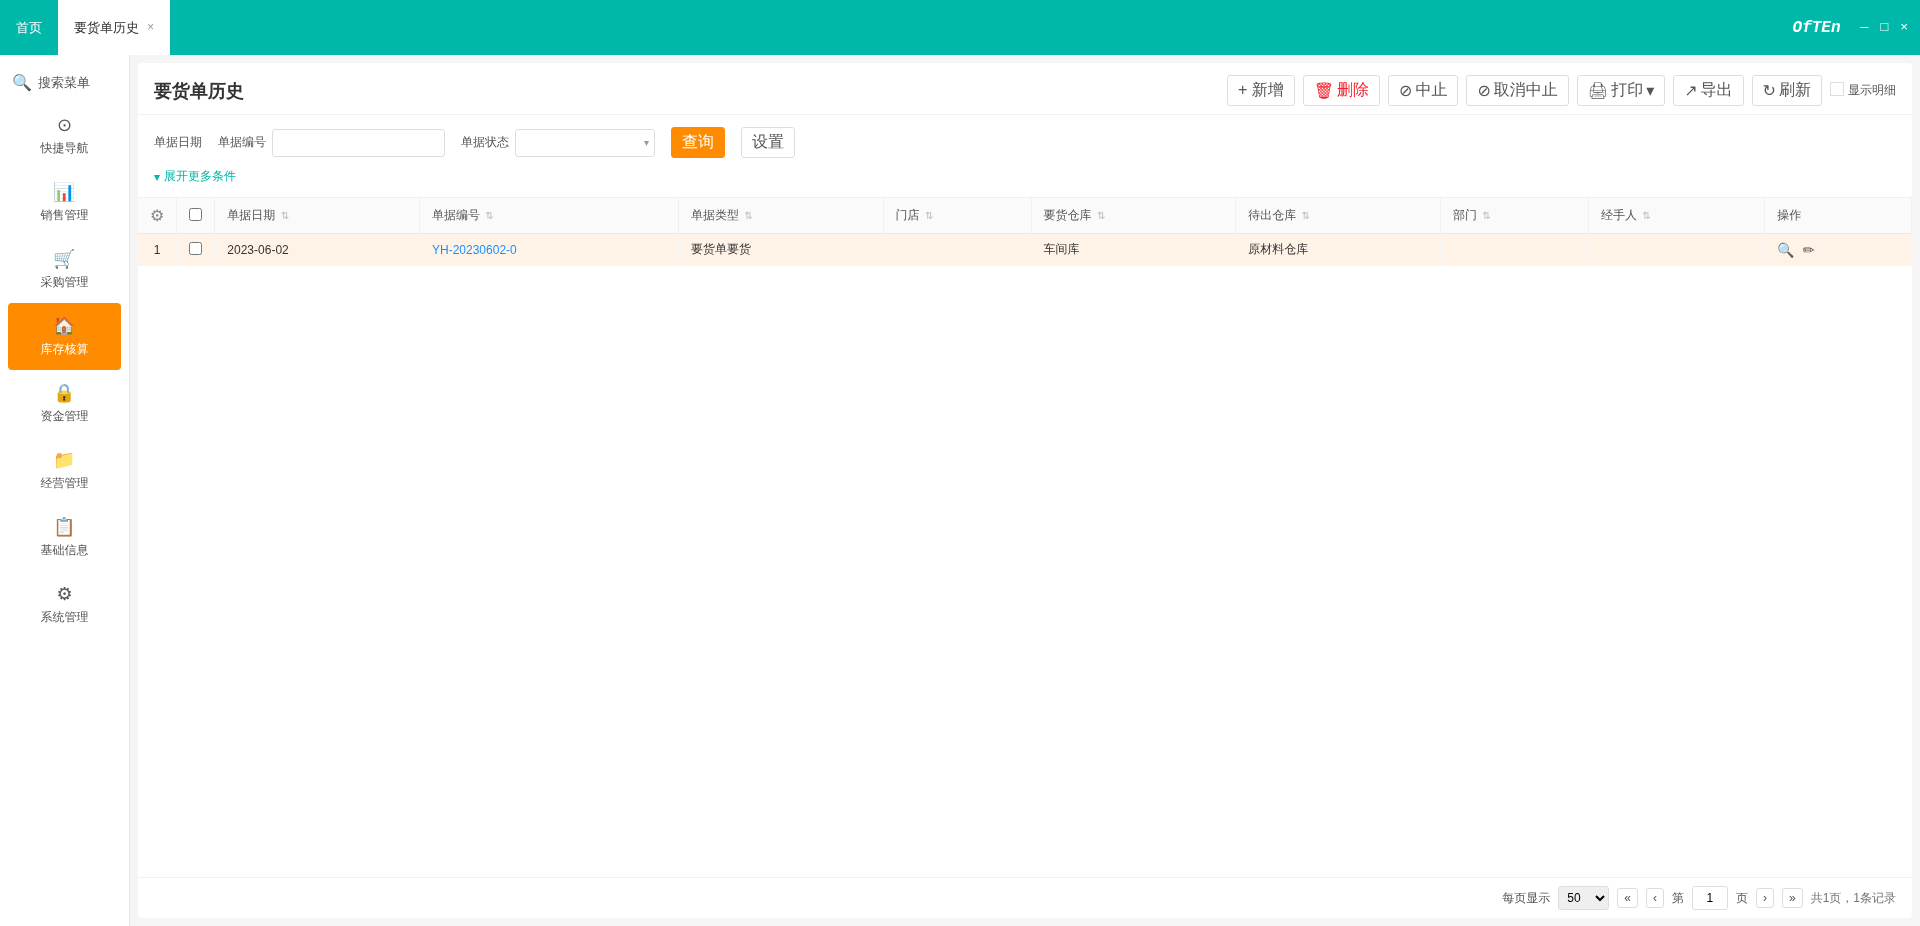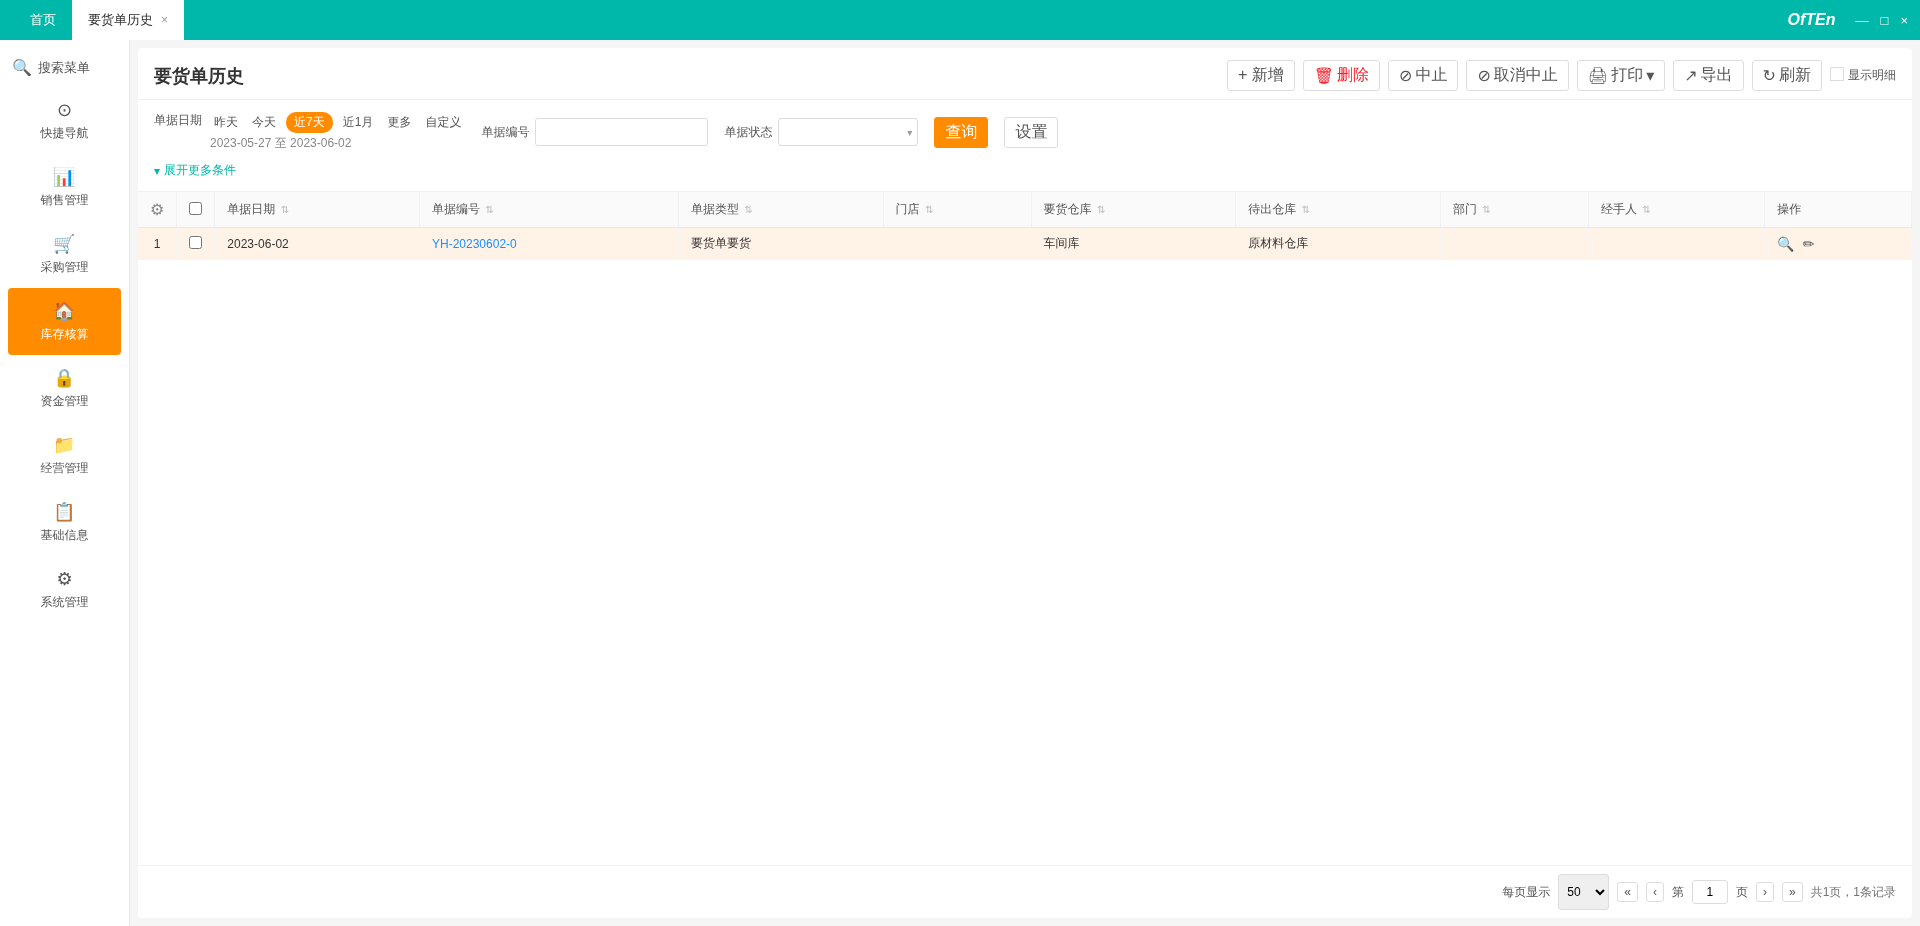--- a/index.html
+++ b/index.html
@@ -1,19 +1,19 @@
 <!DOCTYPE html>
 <html><head>
   <meta charset="utf-8">
   <style>
     * { box-sizing: border-box; margin: 0; padding: 0; }
     body { font-family: "Microsoft YaHei", "PingFang SC", Arial, sans-serif; font-size: 13px; background: #f0f2f5; color: #333; height: 926px; overflow: hidden; display: flex; flex-direction: column; }
 
     
-    .top-bar { height: 40px; background: #00b8a9; display: flex; align-items: center; padding: 0 0 0 14px; flex-shrink: 0; }
+    .top-bar { height: 55px; background: #00b8a9; display: flex; align-items: center; padding: 0 0 0 0; flex-shrink: 0; font-family: Liberation Mono, monospace; }
     .top-bar-tabs { display: flex; align-items: stretch; height: 100%; }
     .top-tab { padding: 0 16px; display: flex; align-items: center; color: #fff; font-size: 13px; cursor: pointer; white-space: nowrap; }
     .top-tab.home { background: transparent; }
     .top-tab.active { background: #fff; color: #333; }
     .top-tab .close-x { margin-left: 8px; font-size: 12px; color: #999; cursor: pointer; }
     .top-bar-right { margin-left: auto; display: flex; align-items: center; padding-right: 12px; gap: 12px; }
     .top-bar-right-btn { color: #fff; font-size: 13px; cursor: pointer; }
     .top-bar-logo { margin-left: auto; margin-right: 8px; color: #fff; font-style: italic; font-size: 16px; font-weight: bold; }
 
     
@@ -72,21 +72,21 @@
     .row-actions { display: flex; align-items: center; gap: 8px; }
     .row-action-btn { cursor: pointer; color: #555; font-size: 14px; }
     .settings-icon { font-size: 16px; color: #888; cursor: pointer; }
 
     
     .table-footer { padding: 8px 16px; border-top: 1px solid #f0f0f0; background: #fffaf5; display: flex; align-items: center; }
     .summary-label { font-size: 12px; color: #555; }
 
     
     .pagination-bar { display: flex; align-items: center; justify-content: flex-end; padding: 8px 16px; border-top: 1px solid #f0f0f0; gap: 8px; font-size: 12px; color: #555; }
-    .page-size-select { border: 1px solid #ddd; border-radius: 3px; padding: 2px 4px; font-size: 12px; height: 36px; }
+    .page-size-select { border: 1px solid #ddd; border-radius: 3px; padding: 2px 4px; font-size: 12px; height: 24px; }
     .page-nav-btn { border: 1px solid #ddd; background: #fff; border-radius: 3px; padding: 2px 6px; cursor: pointer; font-size: 12px; color: #555; }
     .page-nav-btn:disabled { color: #ccc; cursor: not-allowed; }
     .page-input { border: 1px solid #ddd; border-radius: 3px; padding: 2px 4px; font-size: 12px; width: 36px; text-align: center; height: 24px; }
     .total-info { color: #737373; }
   </style>
 </head>
 <body>
 
 <div class="top-bar">
   <div class="top-bar-tabs">
@@ -182,31 +182,20 @@
             <span>显示明细</span>
           </div>
         </div>
       </div>
 
       <div class="filter-bar">
         <div class="filter-row">
 
           <div style="display:flex;align-items:flex-start;gap:8px;">
             <span class="filter-label">单据日期</span>
-            <div>
-              <div class="filter-date-options">
-                <span class="date-opt">昨天</span>
-                <span class="date-opt">今天</span>
-                <span class="date-opt active">近7天</span>
-                <span class="date-opt">近1月</span>
-                <span class="date-opt">更多</span>
-                <span class="date-opt">自定义</span>
-              </div>
-              <div class="date-range">2023-05-27 至 2023-06-02</div>
-            </div>
           </div>
 
           <div class="filter-input-group">
             <span class="filter-label">单据编号</span>
             <input class="filter-input" type="text" style="">
           </div>
 
           <div class="filter-input-group">
             <span class="filter-label">单据状态</span>
             <div class="select-wrapper">

